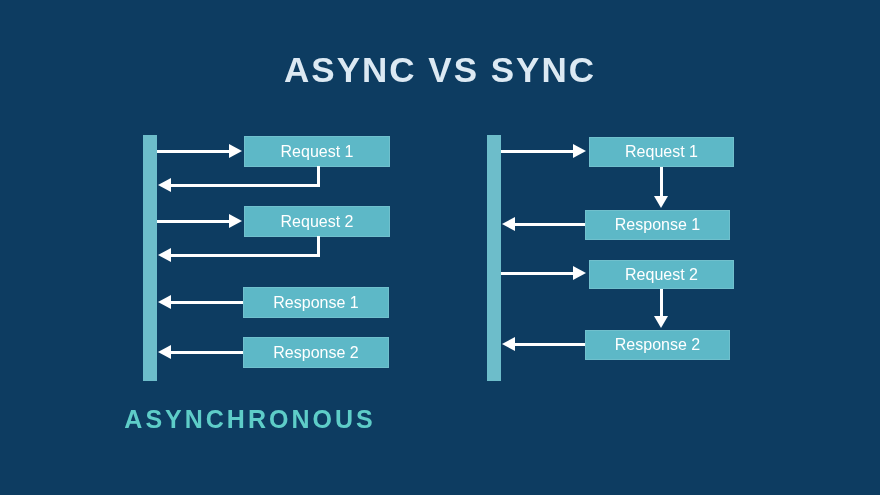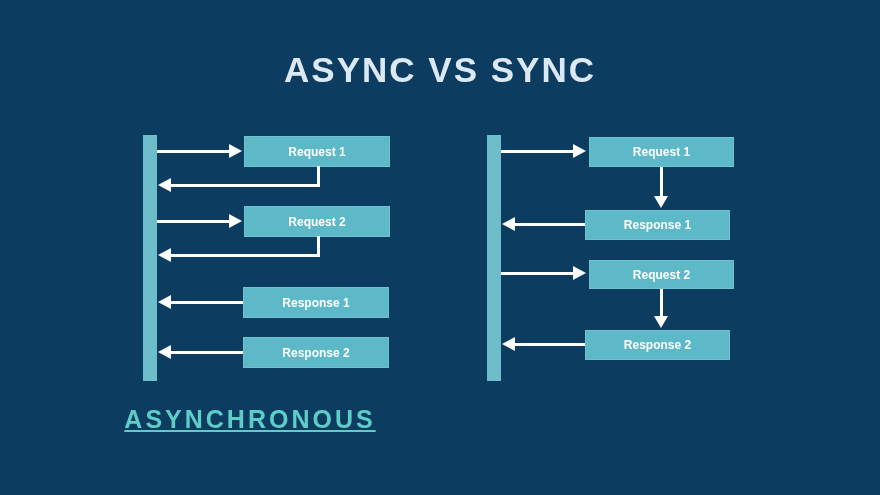--- a/index.html
+++ b/index.html
@@ -30,21 +30,21 @@
     background:var(--bar);
   }
   .box{
     position:absolute;
     background:var(--box);
     box-shadow:inset 0 0 0 1px rgba(255,255,255,0.12);
     display:flex;align-items:center;justify-content:center;
   }
   .box span{
     color:var(--boxtext);
-    font-size:12px;font-weight:bold;
+    font-size:16px;font-weight:normal;
   }
   .hline{position:absolute;height:3px;background:var(--arrow);}
   .vline{position:absolute;width:3px;background:var(--arrow);}
   .head-left{
     position:absolute;width:0;height:0;
     border-top:7px solid transparent;border-bottom:7px solid transparent;
     border-right:13px solid var(--arrow);
   }
   .head-right{
     position:absolute;width:0;height:0;
@@ -54,21 +54,20 @@
   .head-down{
     position:absolute;width:0;height:0;
     border-left:7px solid transparent;border-right:7px solid transparent;
     border-top:12px solid var(--arrow);
   }
   .caption{
     position:absolute;top:405px;width:300px;
     text-align:center;
     font-size:25px;font-weight:600;letter-spacing:3px;
     color:var(--caption);
-    text-decoration:underline;
   }
 </style>
 </head>
 <body>
 
 <div class="canvas">
 
   <h1 class="title">ASYNC VS SYNC</h1>
 
   <div>

